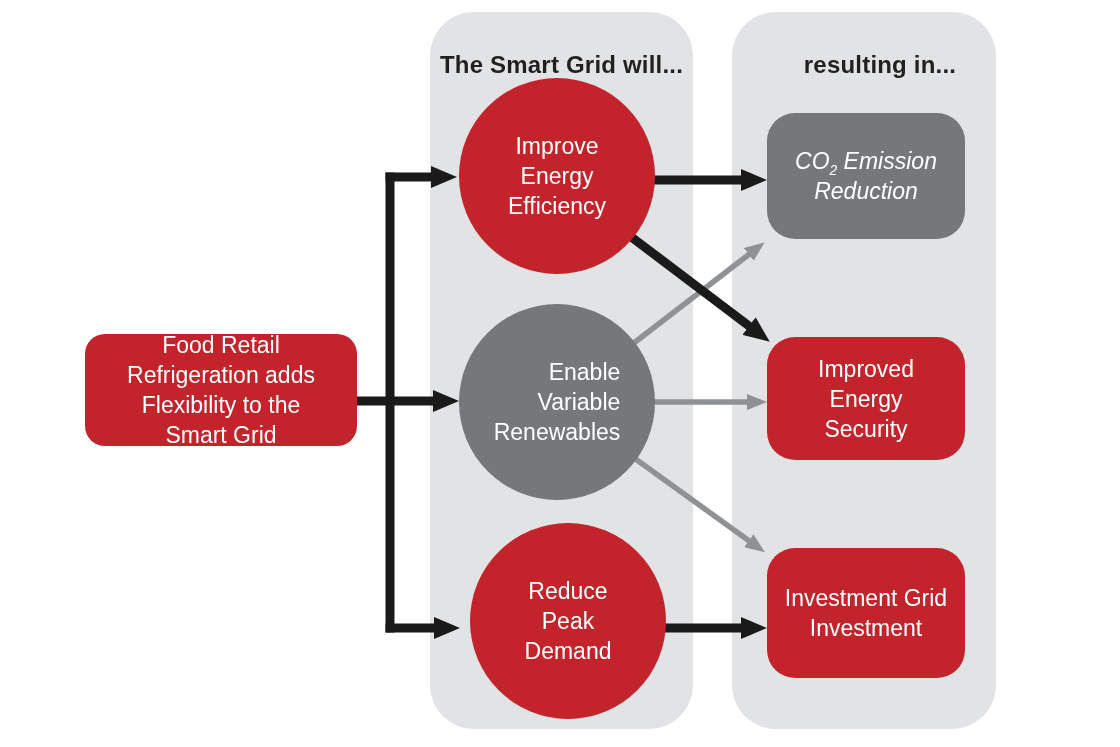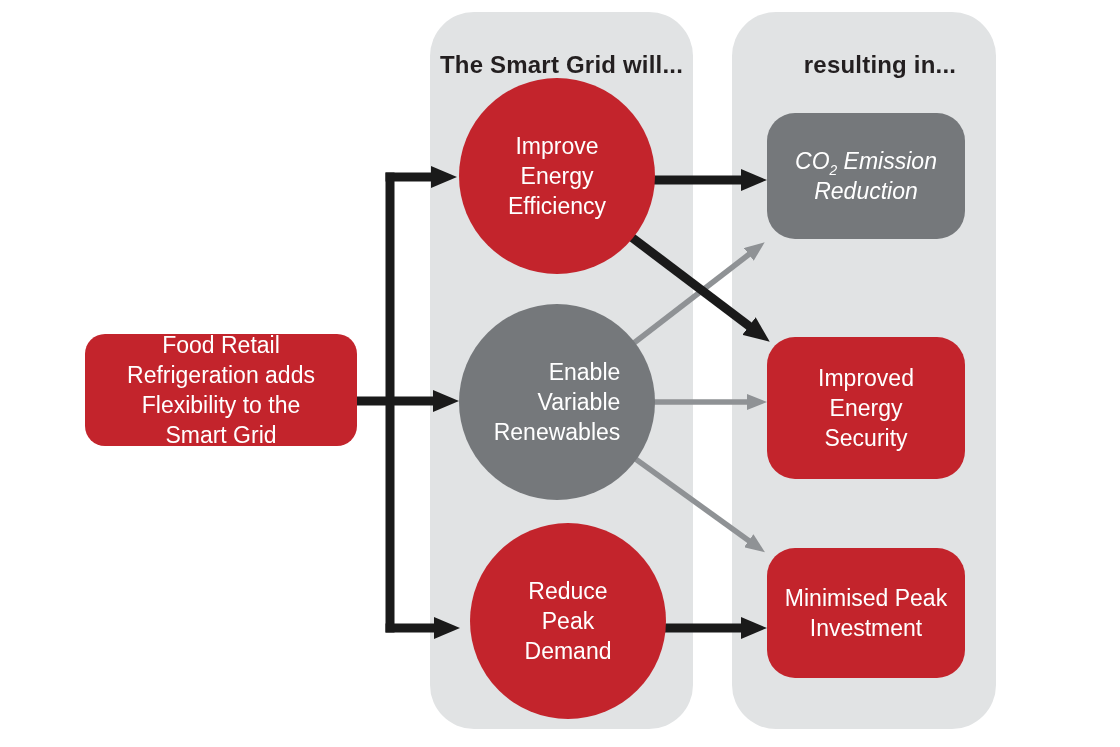--- a/index.html
+++ b/index.html
@@ -45,21 +45,21 @@
   .red  { background: var(--red, #C3242C); align-items: center; }
   .gray { background: var(--dark-gray, #75787B); }
   .circle { width: 196px; height: 196px; border-radius: 50%; }
   .rounded { border-radius: 28px; }
 
   #node-source     { left: 85px;  top: 334px; width: 272px; height: 112px; border-radius: 20px; }
   #node-efficiency { left: 459px; top: 78px; }
   #node-renewables { left: 459px; top: 304px; text-align: right; }
   #node-peak       { left: 470px; top: 523px; }
   #node-co2        { left: 767px; top: 113px; width: 198px; height: 126px; }
-  #node-security   { left: 767px; top: 337px; width: 198px; height: 142px; }
+  #node-security   { left: 767px; top: 337px; width: 198px; height: 123px; }
   #node-investment { left: 767px; top: 548px; width: 198px; height: 130px; }
 
   sub { font-size: 0.6em; line-height: 0; }
 </style>
 </head>
 <body>
 
 <div class="panel" id="panel-process"></div>
 <div class="panel" id="panel-results"></div>
 
@@ -116,15 +116,15 @@
   <div class="label-wrap"><span>CO</span><sub>2</sub><span> Emission Reduction</span></div>
 </div>
 
 <div class="node red rounded" id="node-security">
   <div class="label">Improved
 Energy
 Security</div>
 </div>
 
 <div class="node red rounded" id="node-investment">
-  <div class="label">Minimised Peak
+  <div class="label">Investment Grid
 Investment</div>
 </div>
 
 </body></html>

